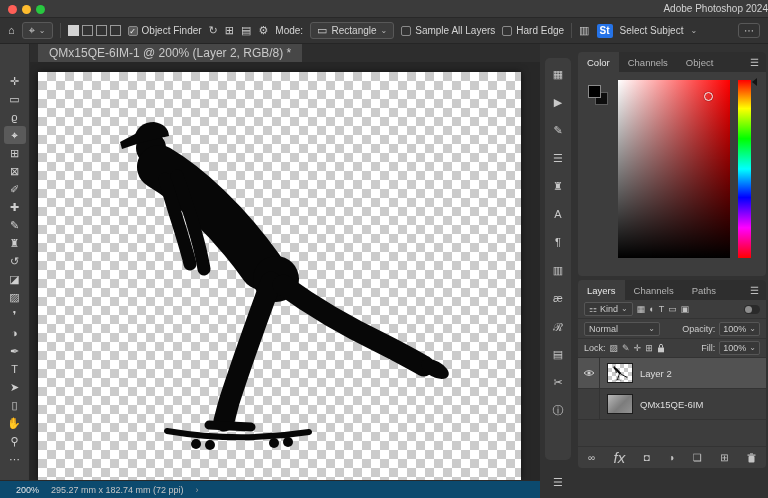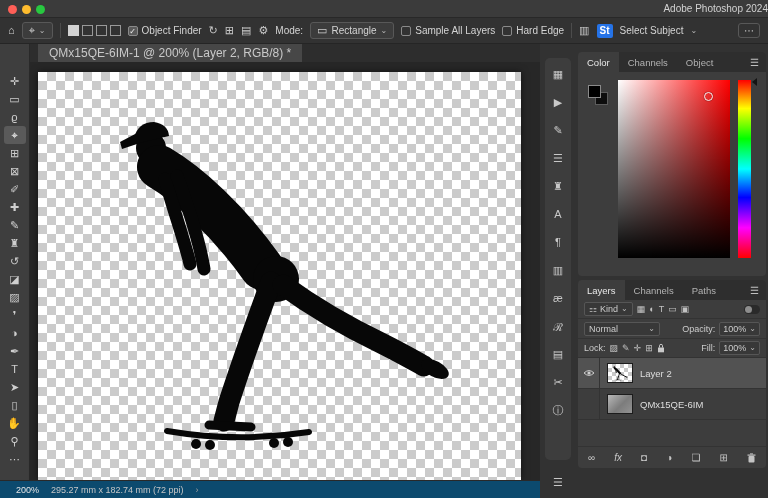--- a/index.html
+++ b/index.html
@@ -97,21 +97,21 @@
   .thumb { width:26px; height:20px; margin:0 7px; border:1px solid #1c1c1c; position:relative; flex:none; }
   .thumb.checker { background-color:#fff;
     background-image:
       linear-gradient(45deg,#c9c9c9 25%,transparent 25%,transparent 75%,#c9c9c9 75%),
       linear-gradient(45deg,#c9c9c9 25%,transparent 25%,transparent 75%,#c9c9c9 75%);
     background-size:8px 8px; background-position:0 0,4px 4px; }
   .thumb.photo { background:linear-gradient(135deg,#b9b9b9,#7c7c7c 55%,#939393); }
   .thumb svg { position:absolute; inset:0; width:100%; height:100%; }
   .layer-name { font-size:9.5px; color:#dedede; }
   .l-bottombar { position:absolute; left:0; right:0; bottom:0; height:22px; border-top:1px solid #333; display:flex; align-items:center; justify-content:space-between; padding:0 10px; color:#c4c4c4; font-size:10px; }
-  .fx { font-style:italic; font-size:10px; }
+  .fx { font-style:italic; font-size:15px; }
 </style>
 </head>
 <body>
 
 <svg width="0" height="0" style="position:absolute">
   <symbol id="skater" viewBox="0 0 483 408">
     <g fill="#070707" stroke="#070707" stroke-linecap="round" stroke-linejoin="round">
       <ellipse cx="113" cy="76" rx="15" ry="16" stroke="none"></ellipse>
       <path d="M96,66 Q100,50 116,50 Q130,52 131,64 L97,72 Z" stroke="none"></path>
       <path d="M82,70 L99,61 L102,71 L84,77 Z" stroke="none"></path>

